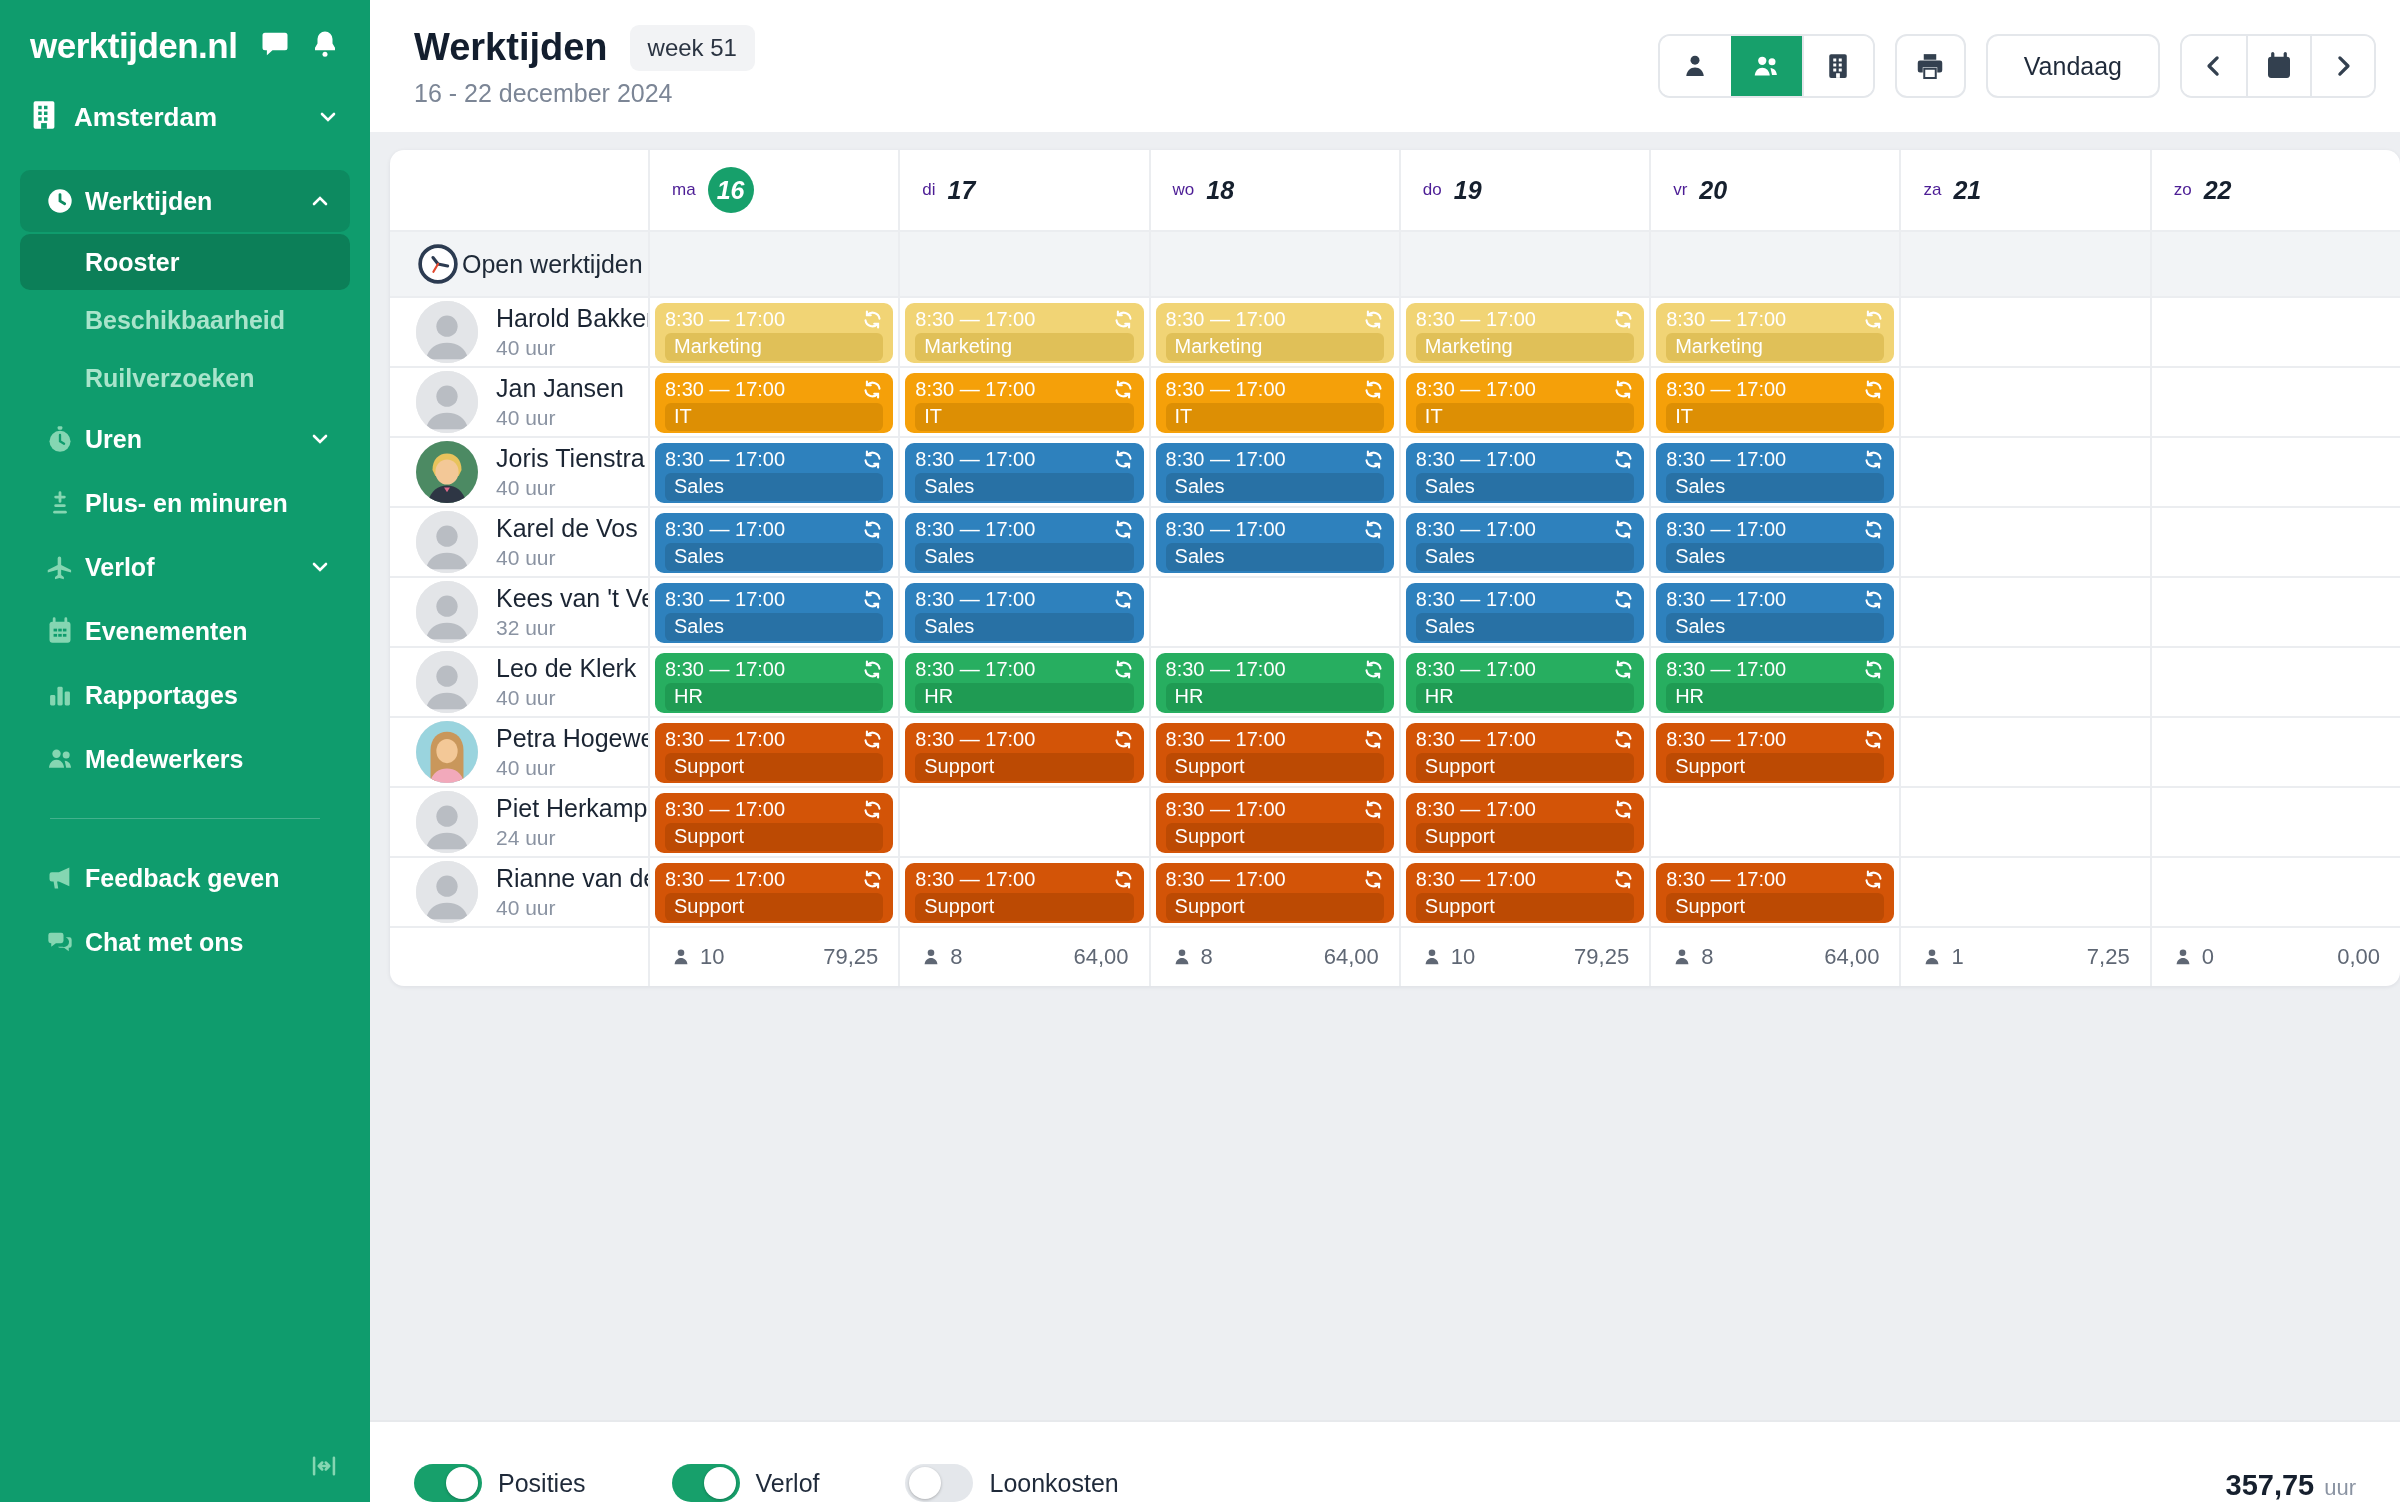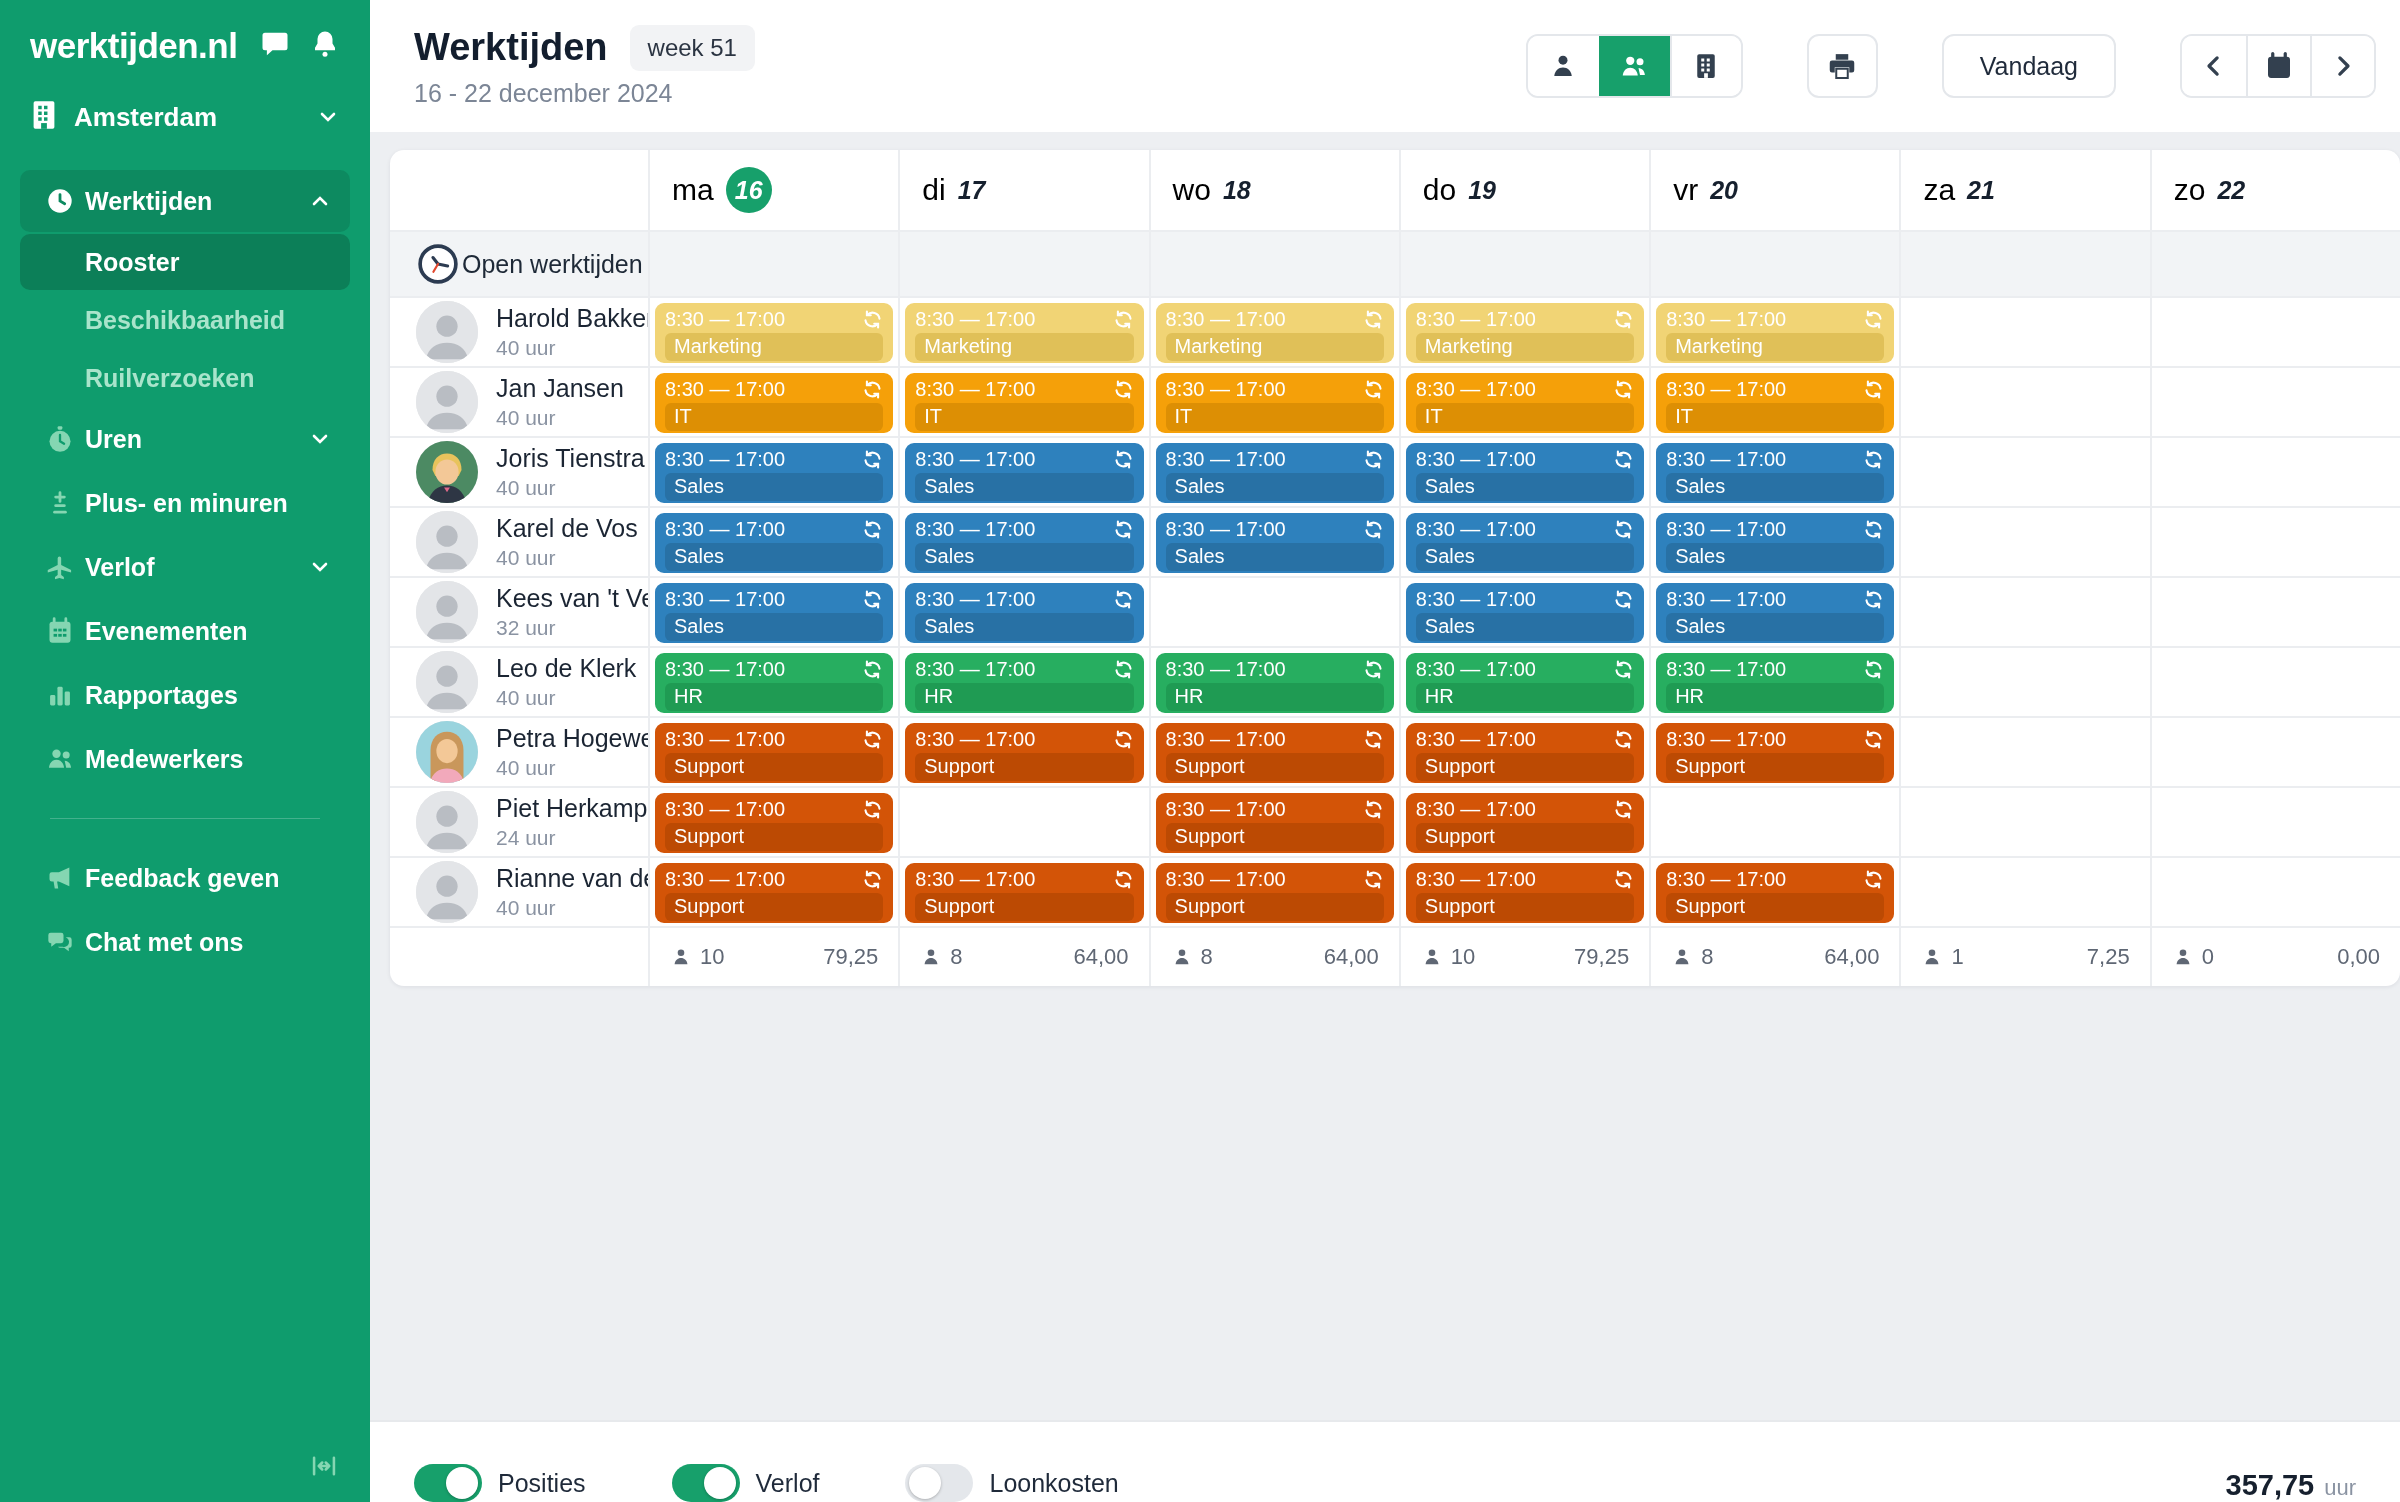--- a/index.html
+++ b/index.html
@@ -33,39 +33,39 @@
   .user-company { font-size:20px; font-weight:bold; color:#A9E4CB; margin-top:4px; }
 
   
   .main { flex:1; display:flex; flex-direction:column; min-width:0; }
   .topbar { height:132px; background:#fff; display:flex; align-items:center; padding:0 24px 0 44px; flex:none; }
   .title-block { }
   .title-row { display:flex; align-items:center; gap:22px; }
   .page-title { font-size:38px; font-weight:bold; color:#131E2E; }
   .week-badge { background:#F2F3F5; border-radius:9px; padding:9px 18px; font-size:24px; font-weight:500; color:#2B3442; }
   .date-range { font-size:25px; color:#7C8696; margin-top:8px; }
-  .topbar-controls { margin-left:auto; display:flex; align-items:center; gap:64px; }
+  .topbar-controls { margin-left:auto; display:flex; align-items:center; gap:20px; }
   .btn-group { display:flex; border:2px solid #E4E7EB; border-radius:12px; background:#fff; overflow:hidden; height:64px; }
   .seg { width:71px; display:flex; align-items:center; justify-content:center; cursor:pointer; background:#fff; }
   .seg + .seg { border-left:2px solid #E4E7EB; }
   .seg.active { background:#17A06B; border-left:none; }
   .seg svg, .icon-btn svg { width:30px; height:30px; }
   .icon-btn { width:71px; height:64px; border:2px solid #E4E7EB; border-radius:12px; background:#fff; display:flex; align-items:center; justify-content:center; cursor:pointer; }
   .today-btn { height:64px; padding:0 36px; border:2px solid #E4E7EB; border-radius:12px; background:#fff; font-size:25px; font-weight:500; color:#1F2A3A; display:flex; align-items:center; cursor:pointer; font-family:inherit; }
   .nav-group .seg { width:64px; }
 
   .content { flex:1; background:#EDEFF2; padding:18px 0 0 20px; min-height:0; }
   .grid-card { width:2010px; background:#fff; border-radius:14px; box-shadow:0 1px 4px rgba(20,30,50,0.08); overflow:hidden; }
   .grid-row { display:flex; }
   .cell { position:relative; }
   .emp-col { width:258px; flex:none; }
   .day-col { flex:1; border-left:2px solid #EBEDF0; min-width:0; }
   .grid-header { height:80px; }
   .grid-header .day-col { display:flex; align-items:center; padding-left:22px; gap:12px; }
-  .day-abbr { font-size:30px; color:#000000; }
+  .day-abbr { font-size:17px; color:#4c1d95; }
   .day-num { font-size:25px; font-weight:bold; color:#16202E;font-style:italic; }
   .day-num.today { width:46px; height:46px; background:#17A06B; color:#fff; border-radius:50%; display:flex; align-items:center; justify-content:center; }
   .open-row { height:66px; background:#F2F4F6; border-top:2px solid #EBEDF0; }
   .open-row .emp-col { display:flex; align-items:center; gap:2px; padding-left:26px; }
   .open-label { font-size:25px; color:#1E2937; }
   .emp-row { height:70px; border-top:2px solid #EBEDF0; }
   .emp-row .emp-col { display:flex; align-items:center; gap:18px; padding-left:26px; overflow:hidden; }
   .emp-avatar { width:62px; height:62px; border-radius:50%; overflow:hidden; background:#E3E5E8; flex:none; }
   .emp-avatar svg { display:block; width:100%; height:100%; }
   .emp-name { font-size:25px; color:#1B2533; font-weight:500; white-space:nowrap; }

